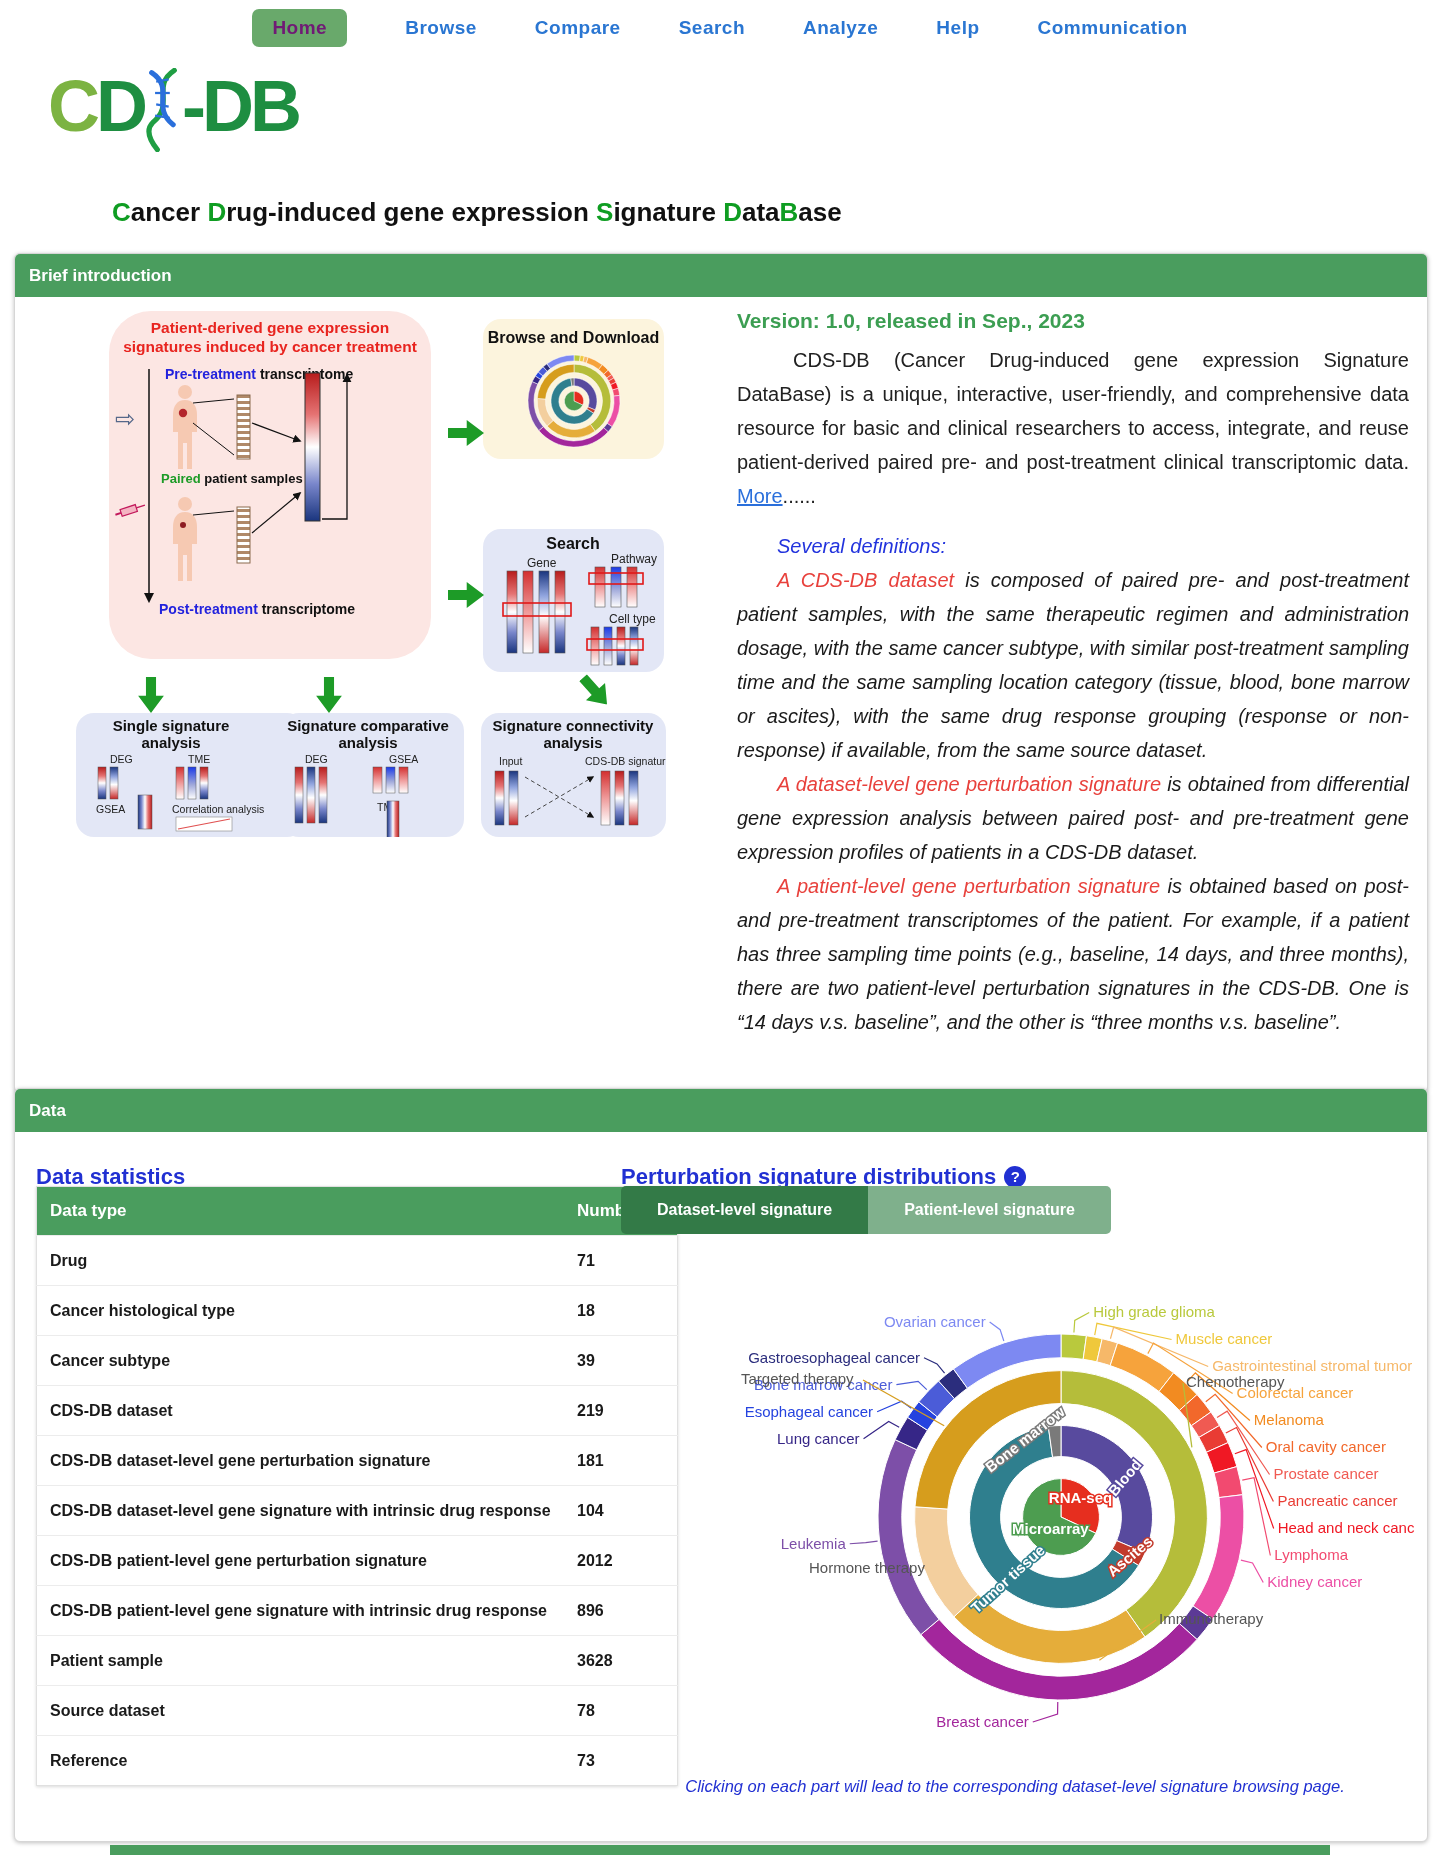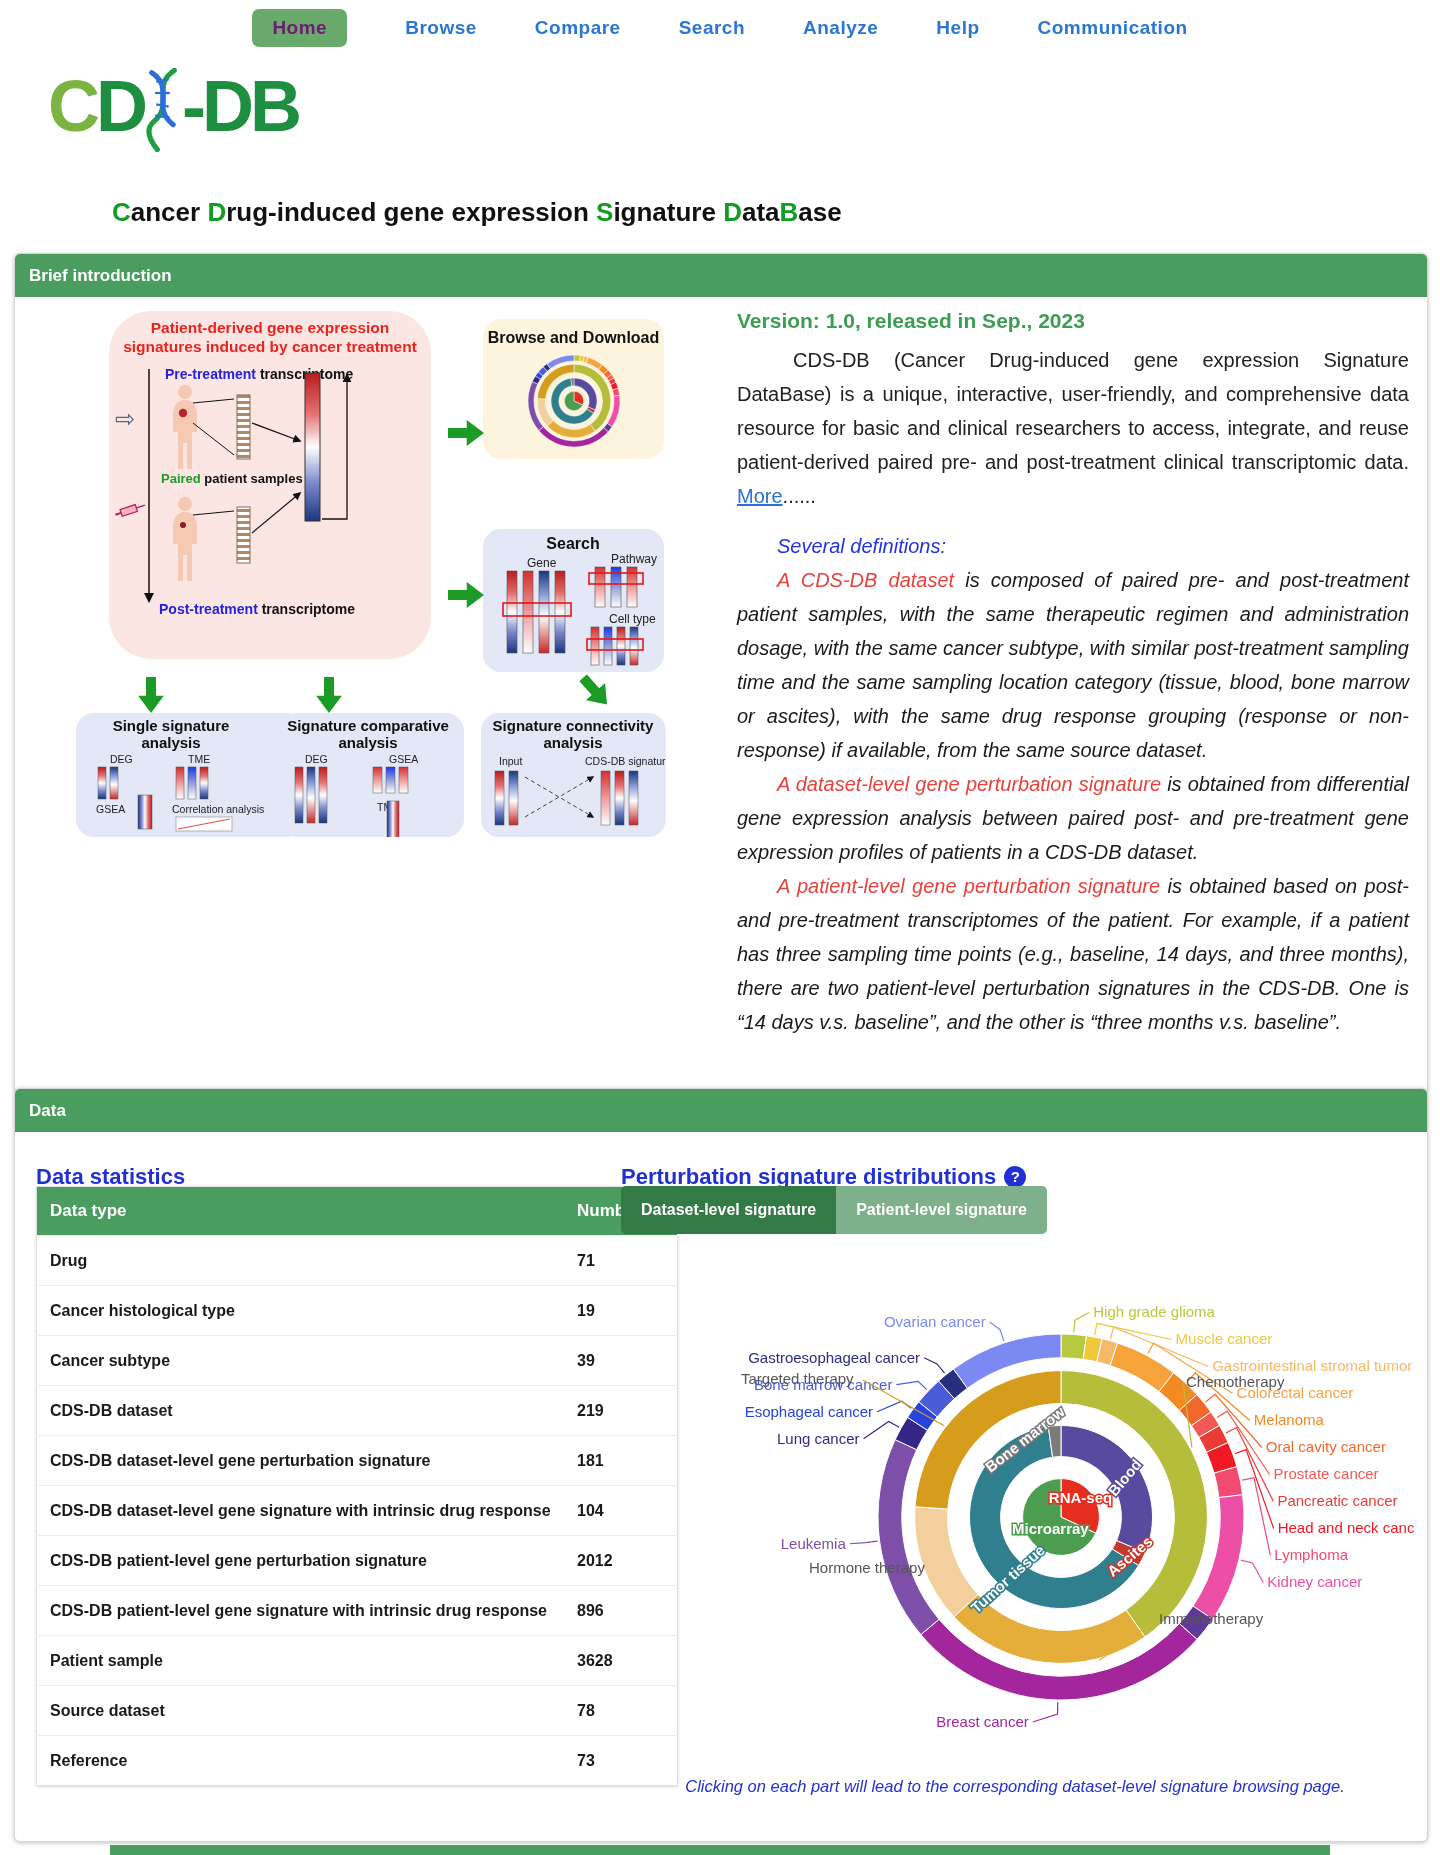--- a/index.html
+++ b/index.html
@@ -39,21 +39,21 @@
   
   #stats-title,#dist-title{position:absolute;font-size:22px;font-weight:bold;color:#2130d2;}
   #stats-title{left:21px;top:57px;}
   #dist-title{left:606px;top:57px;display:flex;align-items:center;gap:8px;}
   .qicon{display:inline-block;width:22px;height:22px;border-radius:50%;background:#2130d2;color:#fff;font-size:15px;font-weight:bold;text-align:center;line-height:22px;cursor:pointer;}
   #stats-table{position:absolute;left:21px;top:97px;width:642px;border-collapse:collapse;border:1px solid #e0e0e0;box-shadow:0 1px 3px rgba(0,0,0,.15);}
   #stats-table th{background:#4a9d5e;color:#fff;font-size:17px;font-weight:bold;text-align:left;height:48px;padding:0 0 0 13px;}
   #stats-table td{font-size:16px;font-weight:bold;color:#1a1a1a;height:49px;padding:0 0 0 13px;border-top:1px solid #ececec;background:#fff;}
   #stats-table .num{width:100px;}
   #sig-buttons{position:absolute;left:606px;top:97px;display:flex;}
-  #sig-buttons button{border:none;color:#fff;font-size:16px;font-weight:bold;font-family:"Liberation Sans",sans-serif;height:48px;padding:0 20px;cursor:pointer;}
+  #sig-buttons button{border:none;color:#fff;font-size:16px;font-weight:bold;font-family:"Liberation Sans",sans-serif;height:48px;padding:0 36px;cursor:pointer;}
   #sig-buttons button.on{background:#337a47;border-radius:5px 0 0 5px;}
   #sig-buttons button.off{background:#7fb08c;border-radius:0 5px 5px 0;}
   #footnote{position:absolute;left:600px;top:688px;width:800px;text-align:center;font-style:italic;font-size:16.5px;color:#2130d2;}
   #footer-bar{position:absolute;left:110px;top:1845px;width:1220px;height:10px;background:#4a9d5e;}
   svg text{font-family:"Liberation Sans",sans-serif;}
 </style>
 </head>
 <body>
 
 <svg width="0" height="0" style="position:absolute" aria-hidden="true">
@@ -318,21 +318,21 @@
         <th class="num">Number</th>
       </tr>
     </thead>
     <tbody id="stats-tbody">
         <tr>
           <td>Drug</td>
           <td class="num">71</td>
         </tr>
         <tr>
           <td>Cancer histological type</td>
-          <td class="num">19</td>
+          <td class="num">18</td>
         </tr>
         <tr>
           <td>Cancer subtype</td>
           <td class="num">39</td>
         </tr>
         <tr>
           <td>CDS-DB dataset</td>
           <td class="num">219</td>
         </tr>
         <tr>

